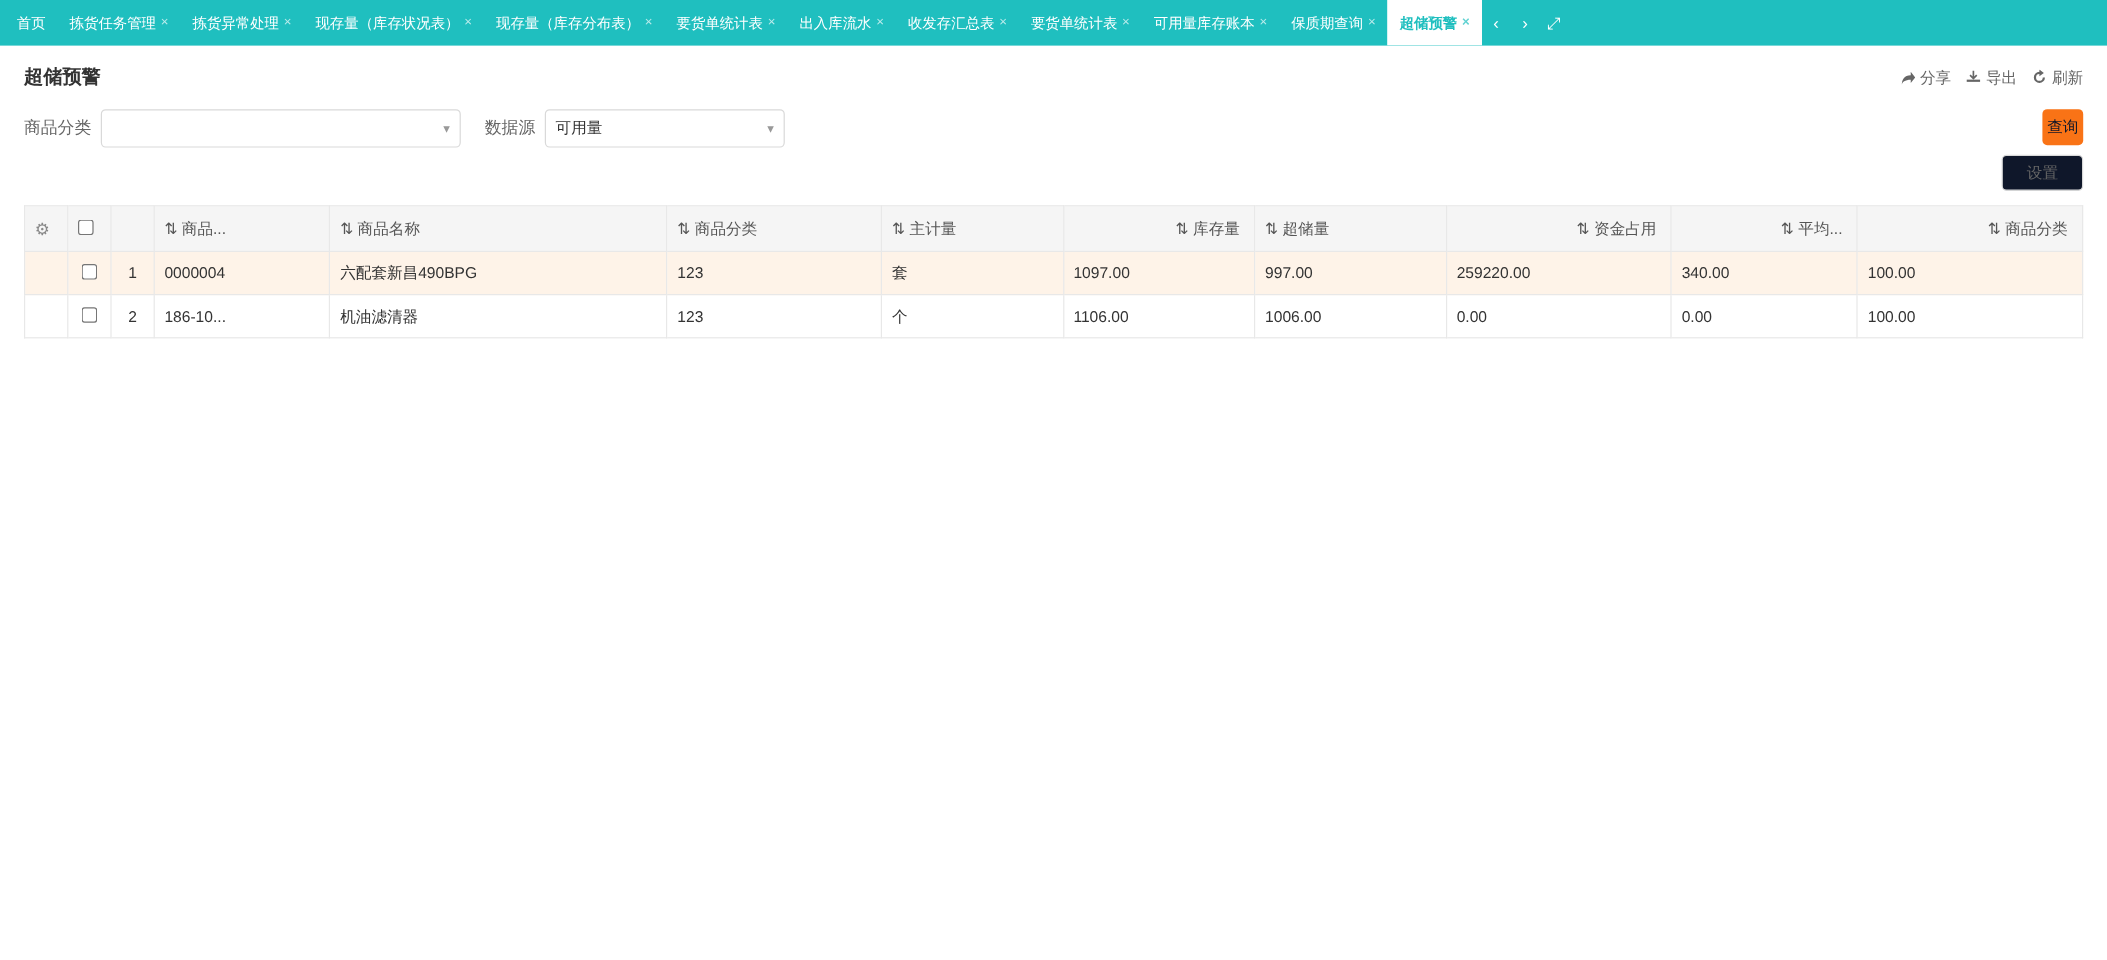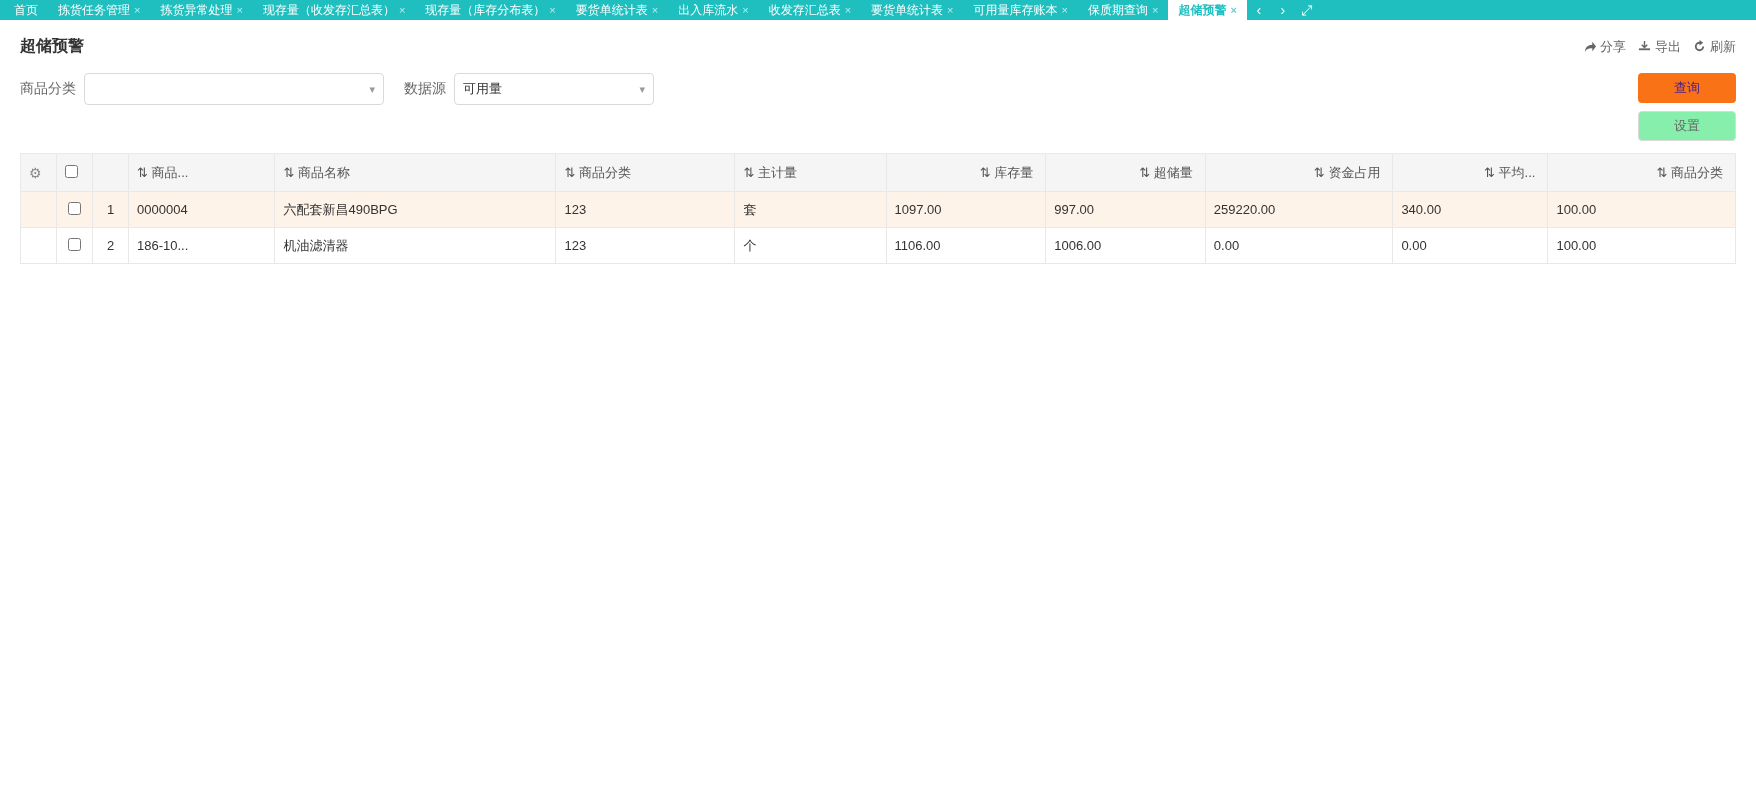--- a/index.html
+++ b/index.html
@@ -3,21 +3,21 @@
   <meta charset="utf-8">
   <style>
     * { margin: 0; padding: 0; box-sizing: border-box; }
     body { font-family: 'Microsoft YaHei', Arial, sans-serif; font-size: 13px; background: #fff; color: #333; overflow-x: hidden; }
 
     
     .top-nav {
       display: flex;
       align-items: center;
       background: #1fbfbf;
-      height: 20px;
+      height: 38px;
       padding: 0 4px;
       overflow: hidden;
       white-space: nowrap;
     }
     .nav-tab {
       display: inline-flex;
       align-items: center;
       padding: 0 10px;
       height: 38px;
       color: #fff;
@@ -93,30 +93,30 @@
       justify-content: space-between;
     }
     .filter-select .chevron { color: #999; font-size: 11px; }
     .filter-select-sm {
       min-width: 200px;
     }
     .filter-value { color: #333; font-size: 13px; }
 
     .query-btn {
       background: #f97316;
-      color: #4c1d95;
+      color: #0f172a;
       border: none;
       border-radius: 4px;
-      padding: 6px 36px;
+      padding: 6px 4px;
       font-size: 13px;
       cursor: pointer;
       margin-left: auto;
     }
     .settings-btn {
-      background: #86efac;
+      background: #0f172a;
       color: #666;
       border: 1px solid #d9d9d9;
       border-radius: 4px;
       padding: 5px 20px;
       font-size: 13px;
       cursor: pointer;
       margin-top: 4px;
     }
 
     .filter-and-buttons {
@@ -176,21 +176,21 @@
   </div>
   <div class="nav-tab">
     <span>拣货任务管理</span>
     <span class="close-icon">×</span>
   </div>
   <div class="nav-tab">
     <span>拣货异常处理</span>
     <span class="close-icon">×</span>
   </div>
   <div class="nav-tab">
-    <span>现存量（收发存汇总表）</span>
+    <span>现存量（库存状况表）</span>
     <span class="close-icon">×</span>
   </div>
   <div class="nav-tab">
     <span>现存量（库存分布表）</span>
     <span class="close-icon">×</span>
   </div>
   <div class="nav-tab">
     <span>要货单统计表</span>
     <span class="close-icon">×</span>
   </div>
@@ -297,21 +297,21 @@
             <span>商品分类</span>
           </th>
           <th>
             <span>⇅</span>
             <span>主计量</span>
           </th>
           <th style="text-align:right; padding-right:12px;">
             <span>⇅</span>
             <span>库存量</span>
           </th>
-          <th style="text-align:right; padding-right:12px;">
+          <th style="text-align:left; padding-right:12px;">
             <span>⇅</span>
             <span>超储量</span>
           </th>
           <th style="text-align:right; padding-right:12px;">
             <span>⇅</span>
             <span>资金占用</span>
           </th>
           <th style="text-align:right; padding-right:12px;">
             <span>⇅</span>
             <span>平均...</span>

